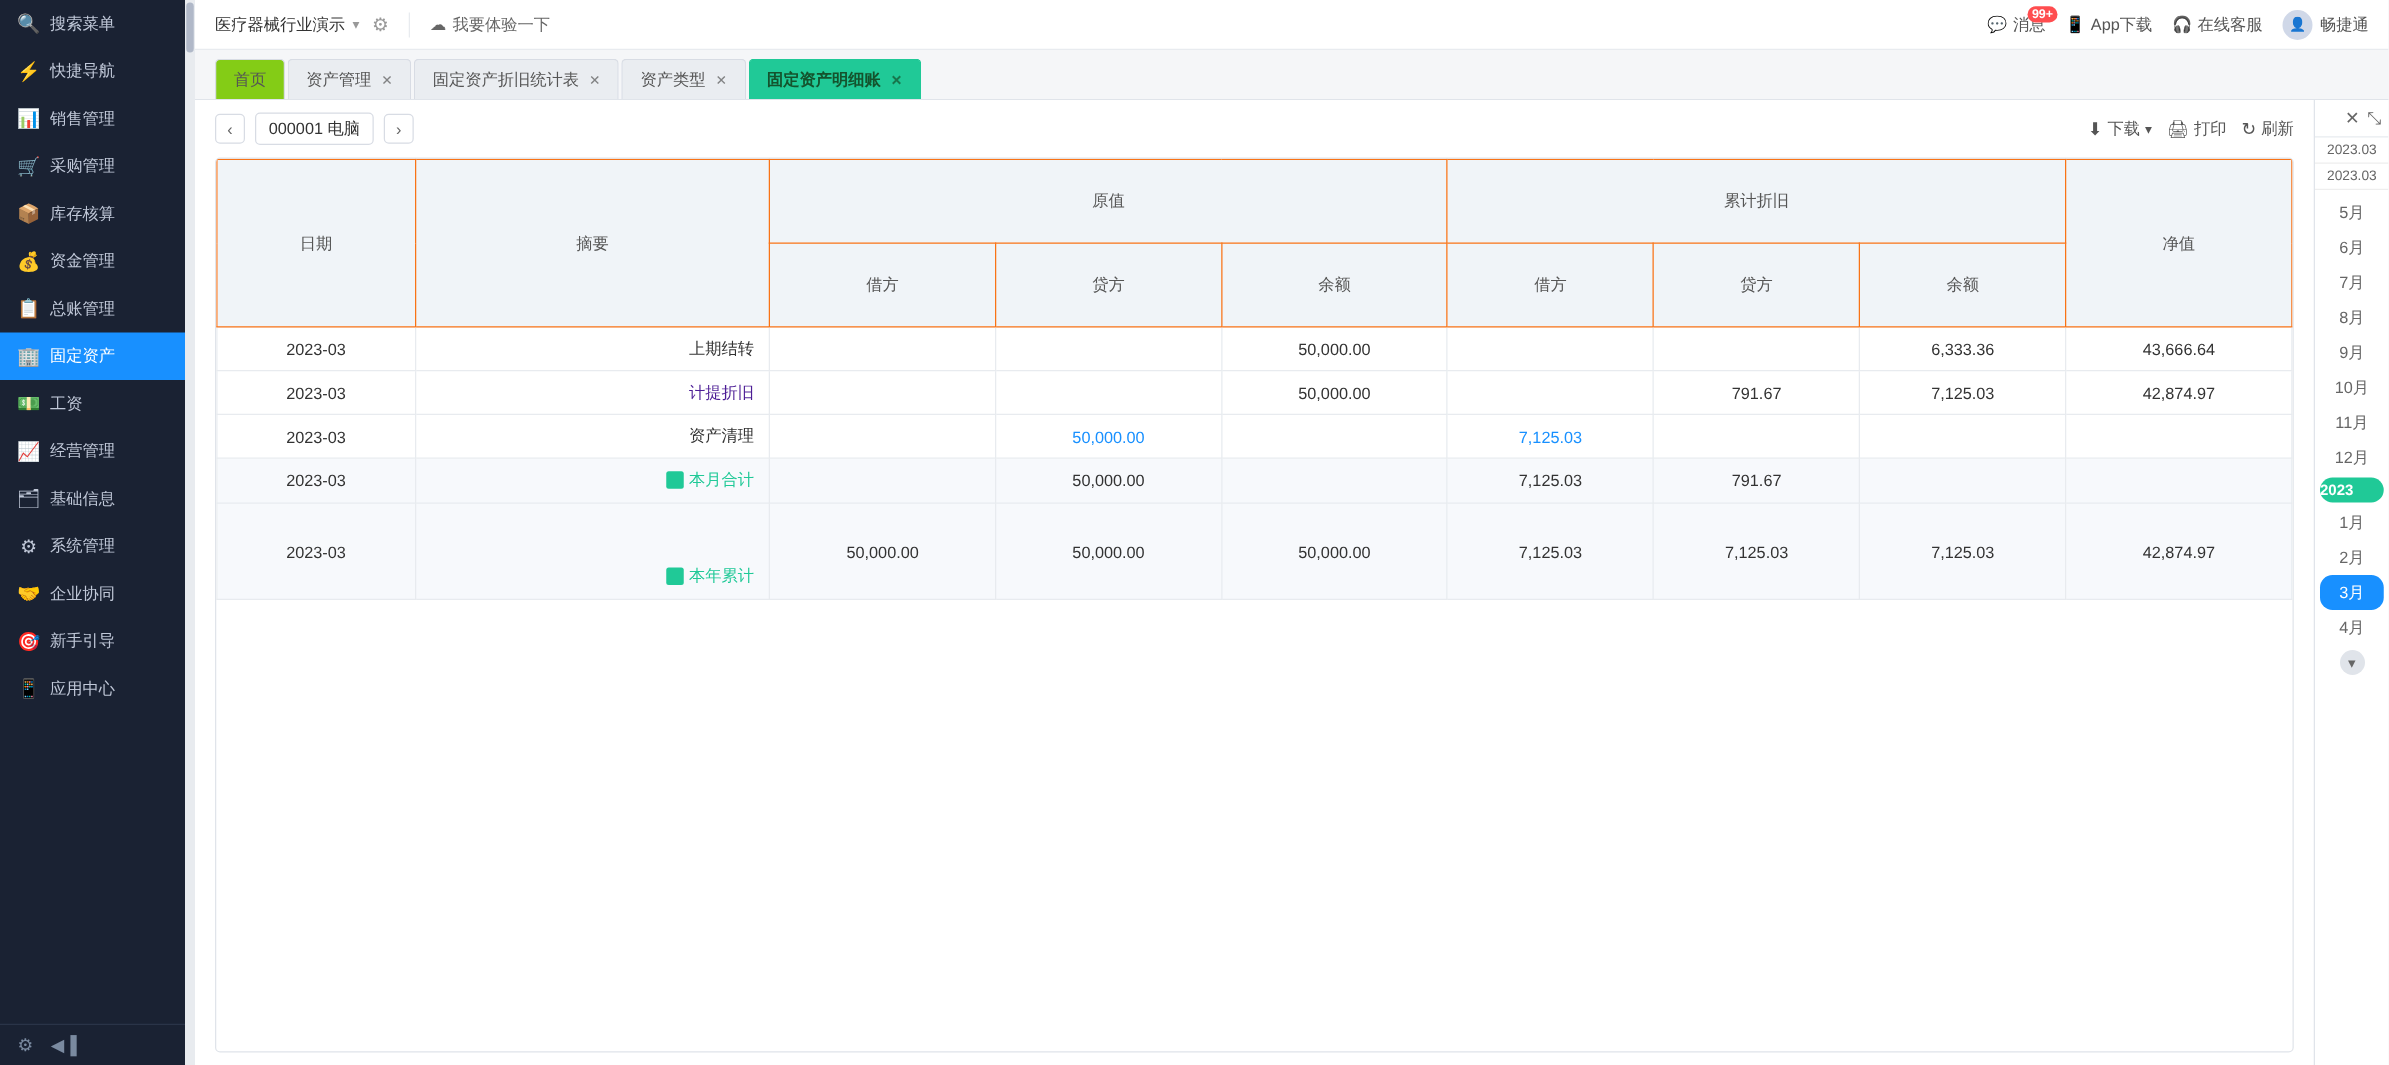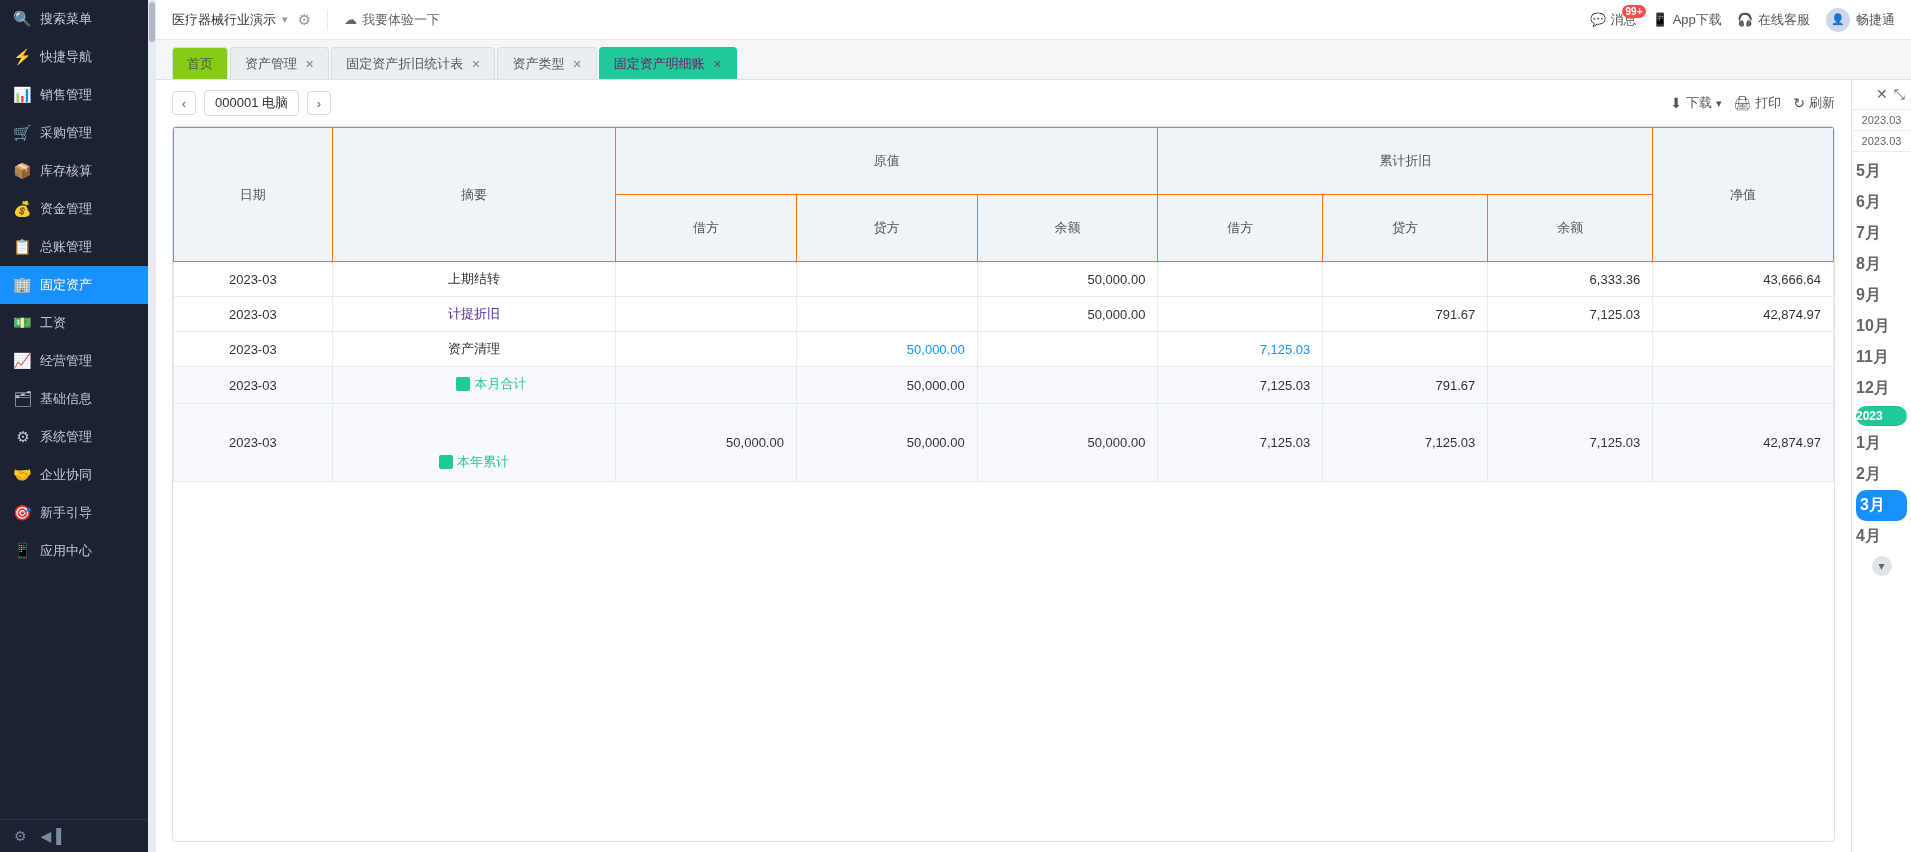--- a/index.html
+++ b/index.html
@@ -36,21 +36,21 @@
     .badge { background: #ff4d4f; color: #fff; font-size: 10px; padding: 1px 4px; border-radius: 8px; position: absolute; top: -6px; right: -10px; font-weight: bold; }
     .topbar-app { display: flex; align-items: center; gap: 4px; color: #555; font-size: 13px; cursor: pointer; }
     .topbar-service { display: flex; align-items: center; gap: 4px; color: #555; font-size: 13px; cursor: pointer; }
     .topbar-user { display: flex; align-items: center; gap: 6px; color: #555; font-size: 13px; cursor: pointer; }
     .avatar { width: 24px; height: 24px; border-radius: 50%; background: #d0d8e8; display: flex; align-items: center; justify-content: center; font-size: 11px; color: #666; }
 
     
     .tabsbar { height: 40px; background: #f5f6f8; border-bottom: 1px solid #e0e4ea; display: flex; align-items: flex-end; padding: 0 16px; gap: 2px; overflow-x: auto; }
     .tabsbar::-webkit-scrollbar { height: 0; }
     .tab { display: flex; align-items: center; gap: 6px; padding: 7px 14px; font-size: 13px; color: #555; cursor: pointer; border-radius: 4px 4px 0 0; background: #eaedf1; border: 1px solid #d8dce4; border-bottom: none; margin-bottom: -1px; white-space: nowrap; }
-    .tab.active { background: #20c997; color: #701a75; border-color: #20c997; }
+    .tab.active { background: #20c997; color: #14532d; border-color: #20c997; font-weight: bold; }
     .tab .close { font-size: 11px; color: inherit; opacity: 0.7; margin-left: 2px; }
     .tab.home { background: #84cc16; }
 
     
     .content { flex: 1; display: flex; overflow: hidden; background: #fff; }
 
     
     .page-content { flex: 1; overflow: hidden; display: flex; flex-direction: column; padding: 10px 16px; }
 
     
@@ -60,34 +60,34 @@
     .nav-actions { margin-left: auto; display: flex; align-items: center; gap: 12px; }
     .action-btn { display: flex; align-items: center; gap: 4px; color: #555; font-size: 13px; cursor: pointer; }
     .action-btn .icon { font-size: 14px; }
 
     
     .table-wrapper { flex: 1; overflow: auto; border: 1px solid #e0e4ea; border-radius: 4px; }
     .data-table { width: 100%; border-collapse: collapse; font-size: 13px; }
     .data-table th { background: #f0f4f8; color: #555; padding: 24px 12px; text-align: center; border: 1px solid #f97316; font-weight: normal; white-space: nowrap; }
     .data-table td { padding: 8px 12px; border: 1px solid #e8ebef; color: #333; text-align: center; white-space: nowrap; }
     .data-table .group-header { background: #f7f9fc; }
-    .data-table .number { text-align: right; }
-    .data-table .text-left { text-align: center; font-family: Liberation Mono, monospace; }
+    .data-table .number { }
+    .data-table .text-left { text-align: right; }
     .monthly-badge { display: inline-flex; align-items: center; gap: 4px; color: #20c997; margin-left: 35px; }
     .monthly-badge::before { content: ''; display: inline-block; width: 14px; height: 14px; background: #20c997; border-radius: 2px; }
     .yearly-badge { display: inline-flex; align-items: center; gap: 4px; color: #20c997; margin-top: 41px; }
     .yearly-badge::before { content: ''; display: inline-block; width: 14px; height: 14px; background: #20c997; border-radius: 2px; }
 
     
     .right-panel { width: 60px; background: #fff; border-left: 1px solid #e0e4ea; display: flex; flex-direction: column; overflow: hidden; }
     .right-panel-header { display: flex; justify-content: flex-end; padding: 6px 6px; gap: 6px; border-bottom: 1px solid #e8ebef; }
     .panel-icon { cursor: pointer; color: #666; font-size: 14px; }
     .timeline { flex: 1; overflow-y: auto; padding: 4px 0; }
     .timeline::-webkit-scrollbar { width: 0; }
-    .timeline-month { font-size: 16px; color: #666; padding: 5px 4px; cursor: pointer; font-weight: bold; }
+    .timeline-month { font-size: 13px; color: #666; text-align: center; padding: 5px 4px; cursor: pointer; }
     .timeline-month.active2 { background: #1890ff; color: #fff; border-radius: 10px; margin: 0 4px; }
     .timeline-year-label { font-size: 12px; color: #333; font-weight: bold; padding: 4px 0 2px; }
   </style>
 </head>
 <body>
 
 <div class="sidebar">
   <div class="sidebar-scroll">
     <div class="sidebar-item">
       <span class="sidebar-icon">🔍</span>

